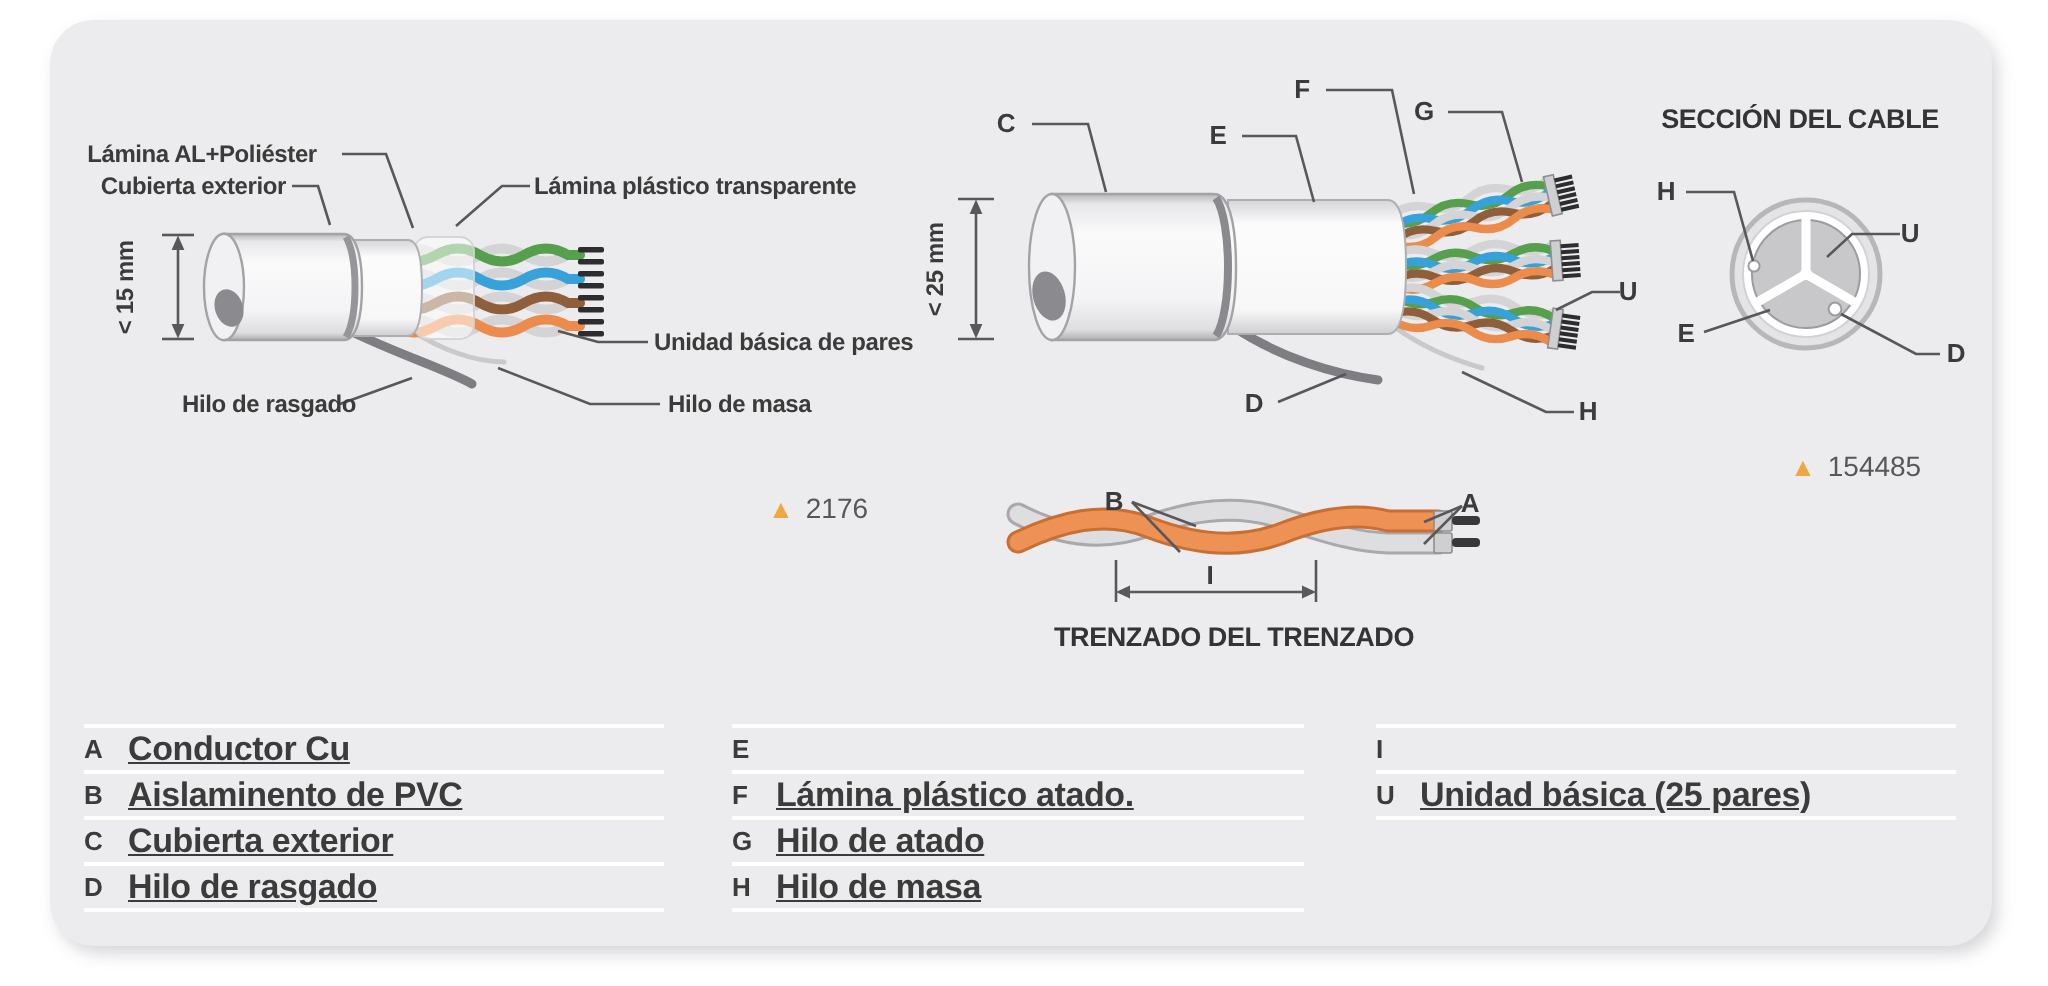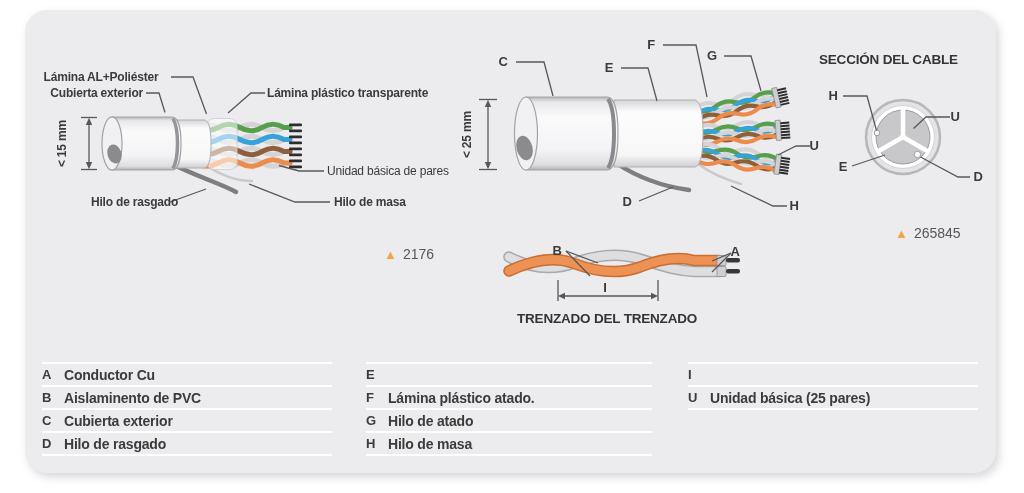--- a/index.html
+++ b/index.html
@@ -3,32 +3,32 @@
 <meta charset="utf-8">
 <title>Cable construction diagram</title>
 <style>
   html,body{margin:0;padding:0;background:#fff;}
   .stage{position:relative;width:1024px;height:493px;background:#ffffff;overflow:hidden;
          font-family:"Liberation Sans",sans-serif;color:#3b3b3b;}
   .panel{position:absolute;left:25px;top:10px;width:971px;height:463px;border-radius:22px;
          background:#ececee;box-shadow:3px 4px 8px rgba(110,110,125,.28);}
   svg.artwork{position:absolute;left:0;top:0;width:1024px;height:493px;}
   .lbl{position:absolute;font-size:12px;font-weight:600;line-height:1.1;white-space:nowrap;color:#3b3b3b;letter-spacing:-.2px;}
-  .lbl.bold{font-weight:400;}
+  .lbl.bold{font-weight:700;}
   .lbl.letter{font-size:13px;width:14px;text-align:center;}
   .lbl.rot{transform:rotate(-90deg);text-align:center;width:60px;}
-  .title{position:absolute;font-size:13.5px;font-weight:700;text-align:left;letter-spacing:-.2px;color:#343437;white-space:nowrap;}
+  .title{position:absolute;font-size:13.5px;font-weight:700;text-align:center;letter-spacing:-.2px;color:#343437;white-space:nowrap;}
   .refmark{position:absolute;display:flex;align-items:center;gap:6px;}
   .refmark .tri{color:#f0a742;font-size:13px;line-height:1;}
   .refmark .num{font-size:14px;color:#57575a;letter-spacing:0;}
   .legend-col{position:absolute;top:362px;}
   .legend-row{display:flex;align-items:center;height:21px;border-top:2px solid #ffffff;}
   .legend-row:last-child{border-bottom:2px solid #ffffff;}
   .legend-row .key{width:22px;font-size:13px;font-weight:600;color:#3b3b3b;flex:0 0 22px;}
-  .legend-row .val{font-size:14px;font-weight:600;color:#3b3b3b;letter-spacing:-.2px;white-space:nowrap;}
+  .legend-row .val{font-size:17px;font-weight:600;color:#3b3b3b;letter-spacing:-.2px;white-space:nowrap;text-decoration:underline;}
   .col1{left:42px;width:290px;} .col2{left:366px;width:286px;} .col3{left:688px;width:290px;}
 </style>
 </head>
 <body>
 
 <div class="stage">
   <div class="panel"></div>
 
   <svg class="artwork" viewBox="0 0 1024 493">
     <defs>
@@ -213,21 +213,21 @@
   <div class="lbl letter" style="left:787px;top:199px;">H</div>
   <div class="lbl rot" style="left:438px;top:128px;">&lt; 25 mm</div>
 
   <div class="title" style="left:819px;top:52px;width:162px;">SECCIÓN DEL CABLE</div>
   <div class="lbl letter" style="left:826px;top:89px;">H</div>
   <div class="lbl letter" style="left:948px;top:110px;">U</div>
   <div class="lbl letter" style="left:836px;top:160px;">E</div>
   <div class="lbl letter" style="left:971px;top:170px;">D</div>
   <div class="refmark" style="left:895px;top:225px;">
     <span class="tri">▲</span>
-    <span class="num">265845</span>
+    <span class="num">154485</span>
   </div>
 
   <div class="lbl letter" style="left:550px;top:244px;">B</div>
   <div class="lbl letter" style="left:728px;top:245px;">A</div>
   <div class="lbl letter" style="left:598px;top:281px;">I</div>
   <div class="title" style="left:517px;top:311px;width:200px;">TRENZADO DEL TRENZADO</div>
 
   <div class="legend-col col1">
     <div class="legend-row">
       <span class="key">A</span>

